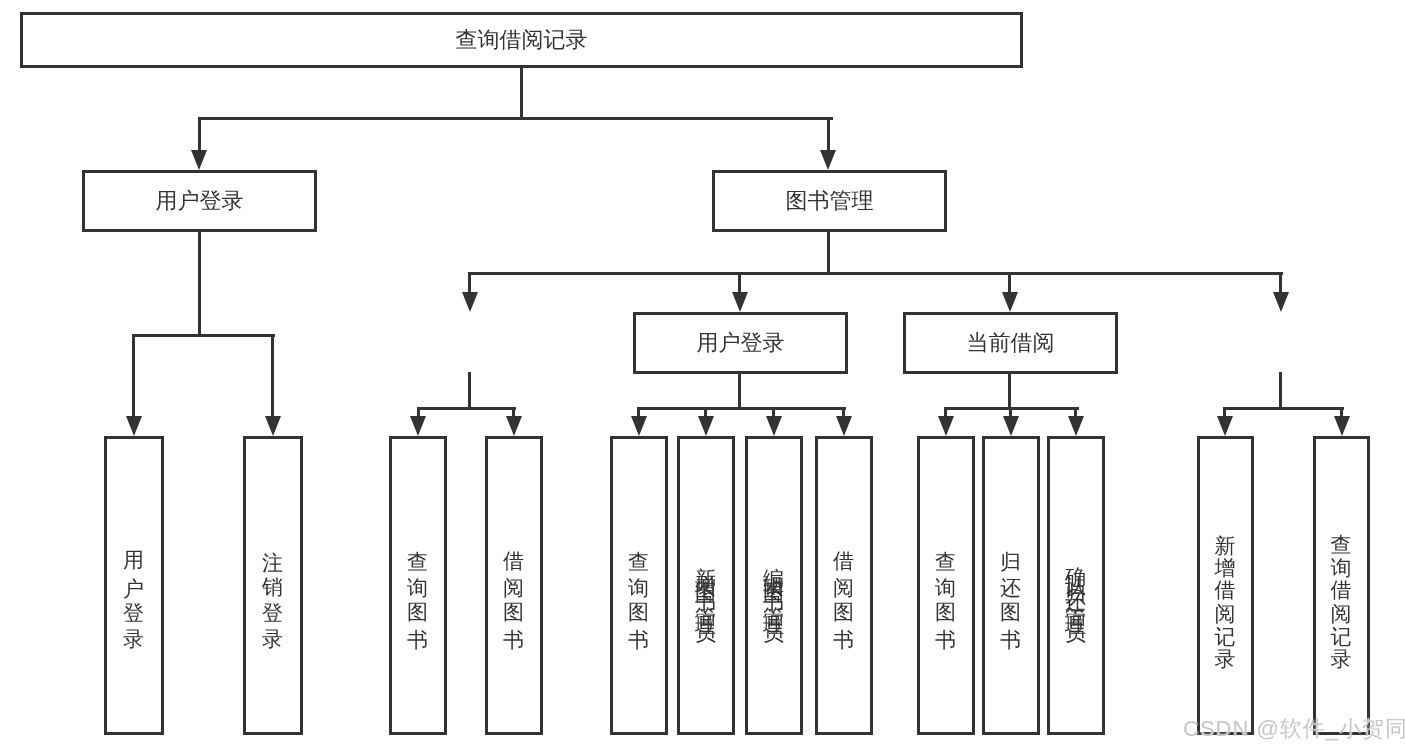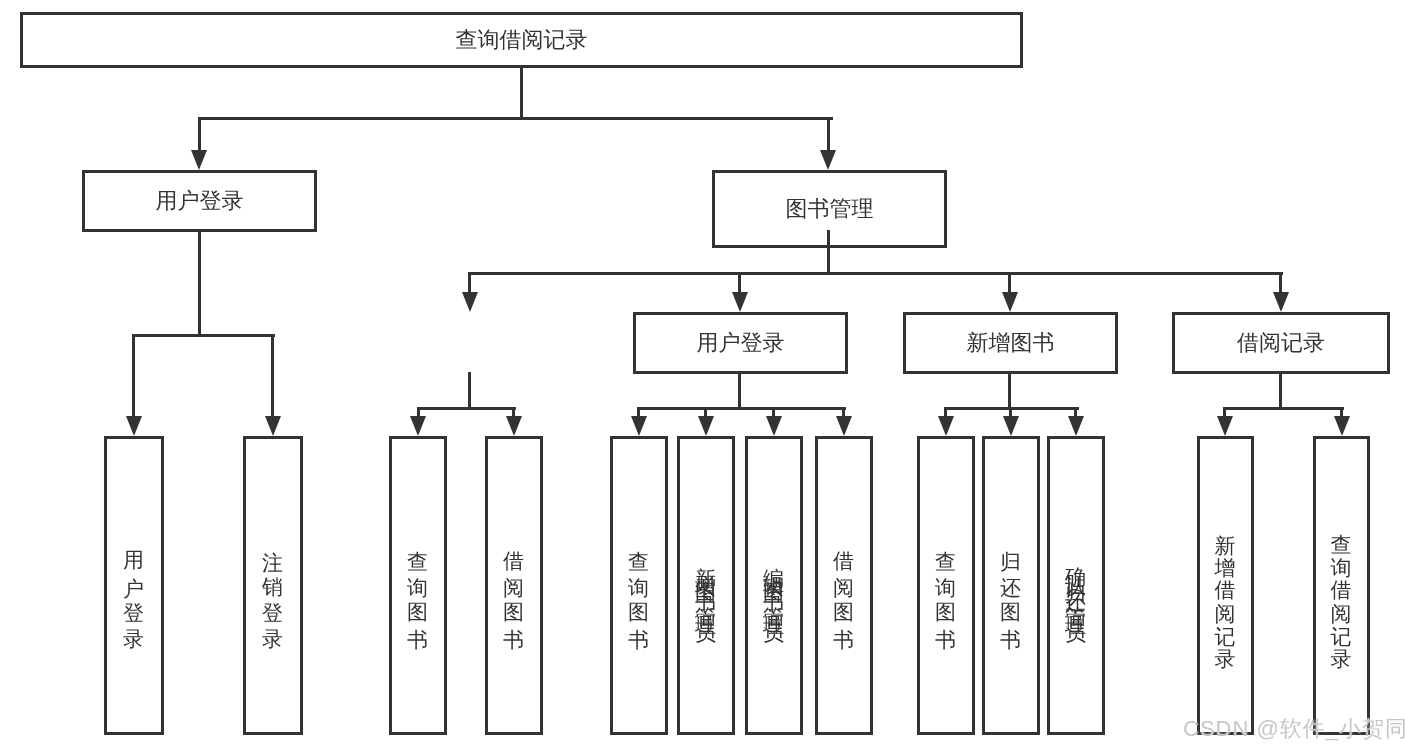--- a/index.html
+++ b/index.html
@@ -41,21 +41,21 @@
   <div class="vline" style="left:520px;top:66px;width:3px;height:54px;"></div>
   <div class="hline" style="left:198px;top:117px;width:635px;height:3px;"></div>
   <div class="vline" style="left:198px;top:117px;width:3px;height:36px;"></div>
   <div class="arrow" style="left:191px;top:150px;"></div>
   <div class="vline" style="left:827px;top:117px;width:3px;height:36px;"></div>
   <div class="arrow" style="left:820px;top:150px;"></div>
 
   <div class="box" style="left:82px;top:170px;width:235px;height:62px;">
     <span>用户登录</span>
   </div>
-  <div class="box" style="left:712px;top:170px;width:235px;height:78px;">
+  <div class="box" style="left:712px;top:170px;width:235px;height:62px;">
     <span>图书管理</span>
   </div>
 
   <div class="vline" style="left:198px;top:230px;width:3px;height:106px;"></div>
   <div class="hline" style="left:132px;top:334px;width:143px;height:3px;"></div>
   <div class="vline" style="left:132px;top:334px;width:3px;height:84px;"></div>
   <div class="arrow" style="left:126px;top:416px;"></div>
   <div class="vline" style="left:271px;top:334px;width:3px;height:84px;"></div>
   <div class="arrow" style="left:265px;top:416px;"></div>
 
@@ -67,24 +67,21 @@
   <div class="arrow" style="left:732px;top:292px;"></div>
   <div class="vline" style="left:1008px;top:272px;width:3px;height:24px;"></div>
   <div class="arrow" style="left:1002px;top:292px;"></div>
   <div class="vline" style="left:1279px;top:272px;width:3px;height:24px;"></div>
   <div class="arrow" style="left:1273px;top:292px;"></div>
 
   <div class="box" style="left:633px;top:312px;width:215px;height:62px;">
     <span>用户登录</span>
   </div>
   <div class="box" style="left:903px;top:312px;width:215px;height:62px;">
-    <span>新增图书</span>
-  </div>
-  <div class="box" style="left:1172px;top:312px;width:218px;height:62px;">
-    <span>借阅记录</span>
+    <span>当前借阅</span>
   </div>
 
   <div class="vline" style="left:468px;top:372px;width:3px;height:37px;"></div>
   <div class="hline" style="left:417px;top:407px;width:99px;height:3px;"></div>
   <div class="vline" style="left:417px;top:407px;width:3px;height:13px;"></div>
   <div class="arrow" style="left:410px;top:416px;"></div>
   <div class="vline" style="left:512px;top:407px;width:3px;height:13px;"></div>
   <div class="arrow" style="left:506px;top:416px;"></div>
 
   <div class="vline" style="left:738px;top:372px;width:3px;height:37px;"></div>

